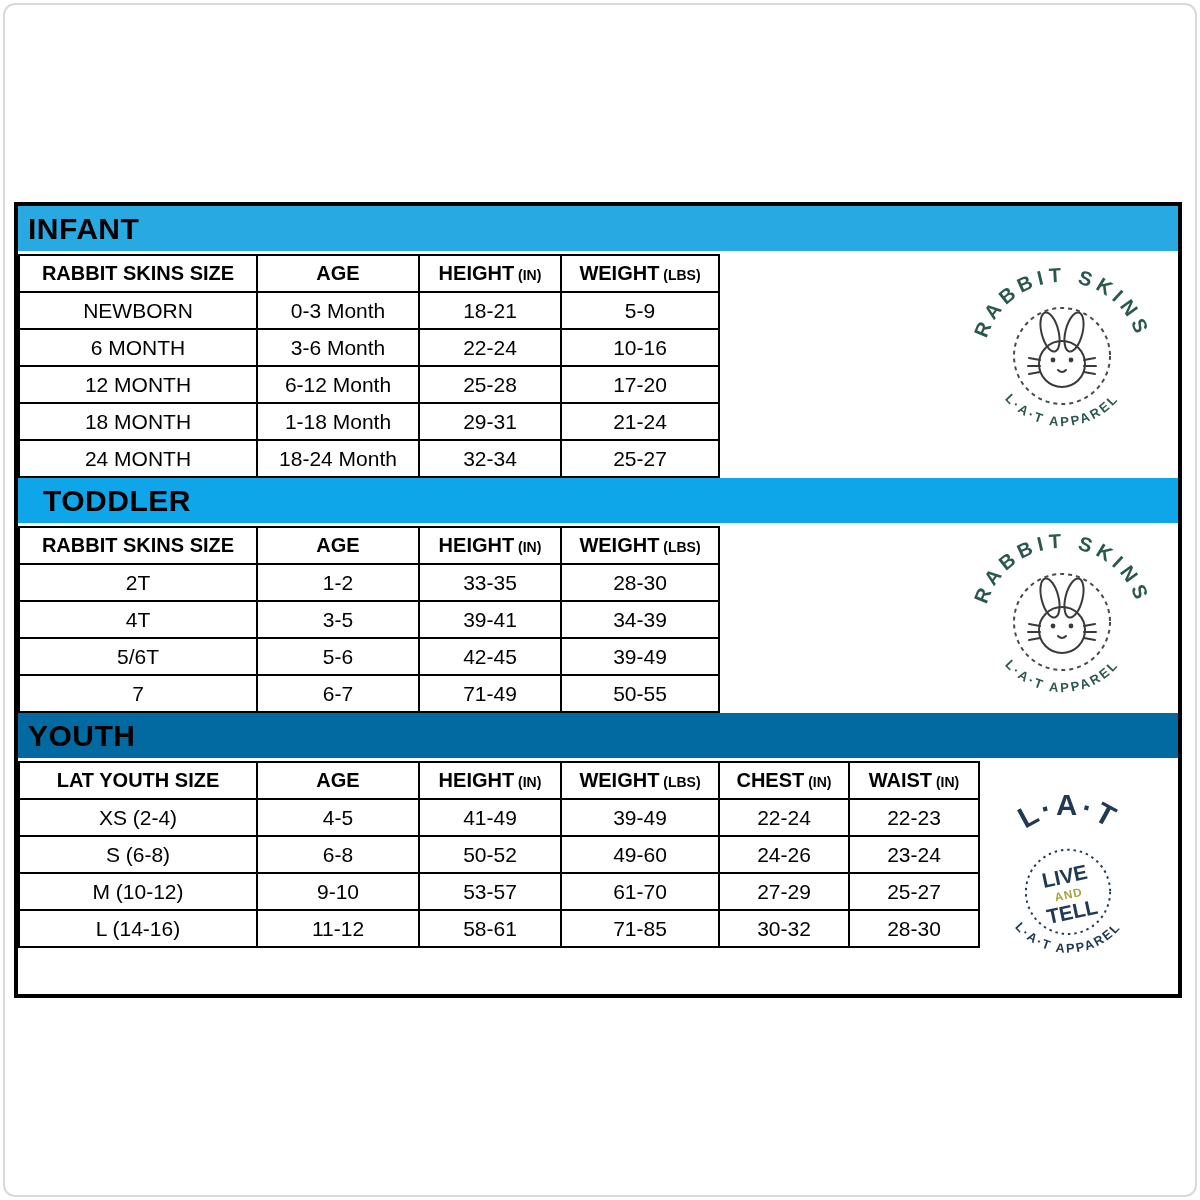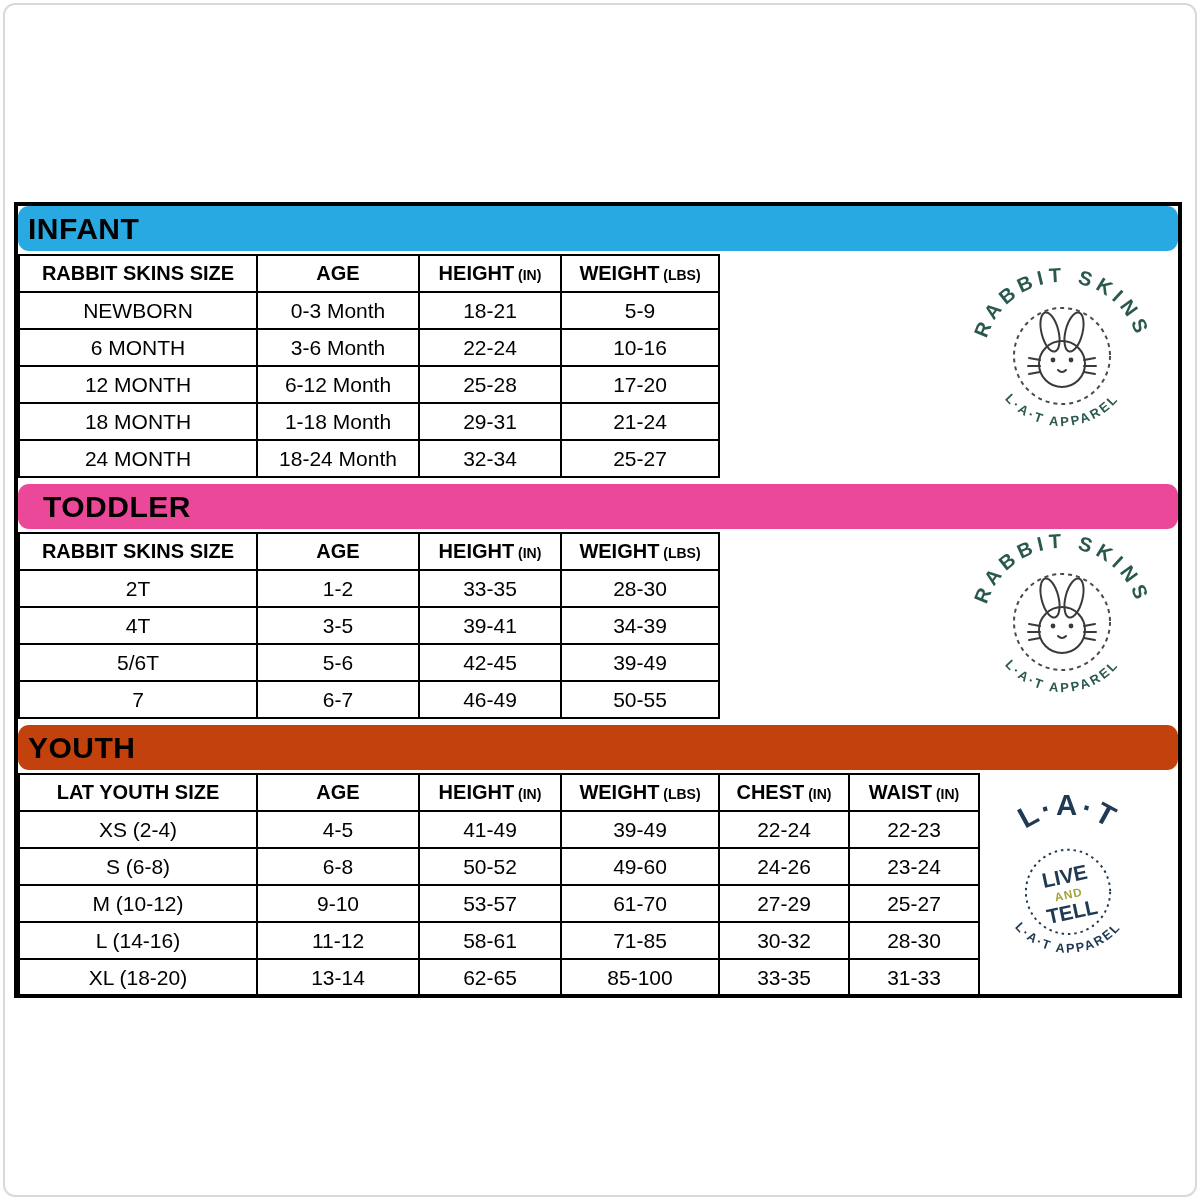--- a/index.html
+++ b/index.html
@@ -29,32 +29,30 @@
     box-sizing: border-box;
     background: #fff;
   }
   .band {
     height: 45px;
     display: flex;
     align-items: center;
     padding-left: 10px;
     box-sizing: border-box;
     margin-bottom: 3px;
-    border-radius: 11px;
   }
   .band-title {
     font-size: 30px;
     font-weight: bold;
     color: #000;
     letter-spacing: 0.5px;
   }
   table.size-table {
     border-collapse: collapse;
     table-layout: fixed;
-    margin-bottom: 6px;
   }
   .size-table th, .size-table td {
     border: 2.5px solid #000;
     height: 35px;
     text-align: center;
     vertical-align: middle;
     padding: 0;
     overflow: hidden;
     white-space: nowrap;
   }
@@ -140,21 +138,21 @@
             <td>24 MONTH</td>
             <td>18-24 Month</td>
             <td>32-34</td>
             <td>25-27</td>
           </tr>
         </tbody>
     </table>
   </section>
 
   <section>
-    <div class="band" style="background-color: #ec4899; padding-left: 25px;">
+    <div class="band" style="background-color: #0ea5e9; padding-left: 25px;">
       <span class="band-title">TODDLER</span>
     </div>
     <table class="size-table" style="width: 700px;">
       <colgroup>
           <col style="width: 238px;">
           <col style="width: 162px;">
           <col style="width: 142px;">
           <col style="width: 158px;">
         </colgroup>
       <thead>
@@ -180,29 +178,29 @@
           </tr>
           <tr>
             <td>5/6T</td>
             <td>5-6</td>
             <td>42-45</td>
             <td>39-49</td>
           </tr>
           <tr>
             <td>7</td>
             <td>6-7</td>
-            <td>46-49</td>
+            <td>71-49</td>
             <td>50-55</td>
           </tr>
         </tbody>
     </table>
   </section>
 
   <section>
-    <div class="band" style="background-color: #c2410c;">
+    <div class="band" style="background-color: #0369a1;">
       <span class="band-title">YOUTH</span>
     </div>
     <table class="size-table" style="width: 960px;">
       <colgroup>
           <col style="width: 238px;">
           <col style="width: 162px;">
           <col style="width: 142px;">
           <col style="width: 158px;">
           <col style="width: 130px;">
           <col style="width: 130px;">
@@ -242,28 +240,20 @@
             <td>27-29</td>
             <td>25-27</td>
           </tr>
           <tr>
             <td>L (14-16)</td>
             <td>11-12</td>
             <td>58-61</td>
             <td>71-85</td>
             <td>30-32</td>
             <td>28-30</td>
-          </tr>
-          <tr>
-            <td>XL (18-20)</td>
-            <td>13-14</td>
-            <td>62-65</td>
-            <td>85-100</td>
-            <td>33-35</td>
-            <td>31-33</td>
           </tr>
         </tbody>
     </table>
   </section>
 
   <svg id="logo-infant" class="logo" viewBox="0 0 200 200" xmlns="http://www.w3.org/2000/svg">
     <defs>
       <path id="rs1t" d="M 22 104 A 78 78 0 0 1 178 104" fill="none"></path>
       <path id="rs1b" d="M 26 96 A 74 74 0 0 0 174 96" fill="none"></path>
     </defs>

